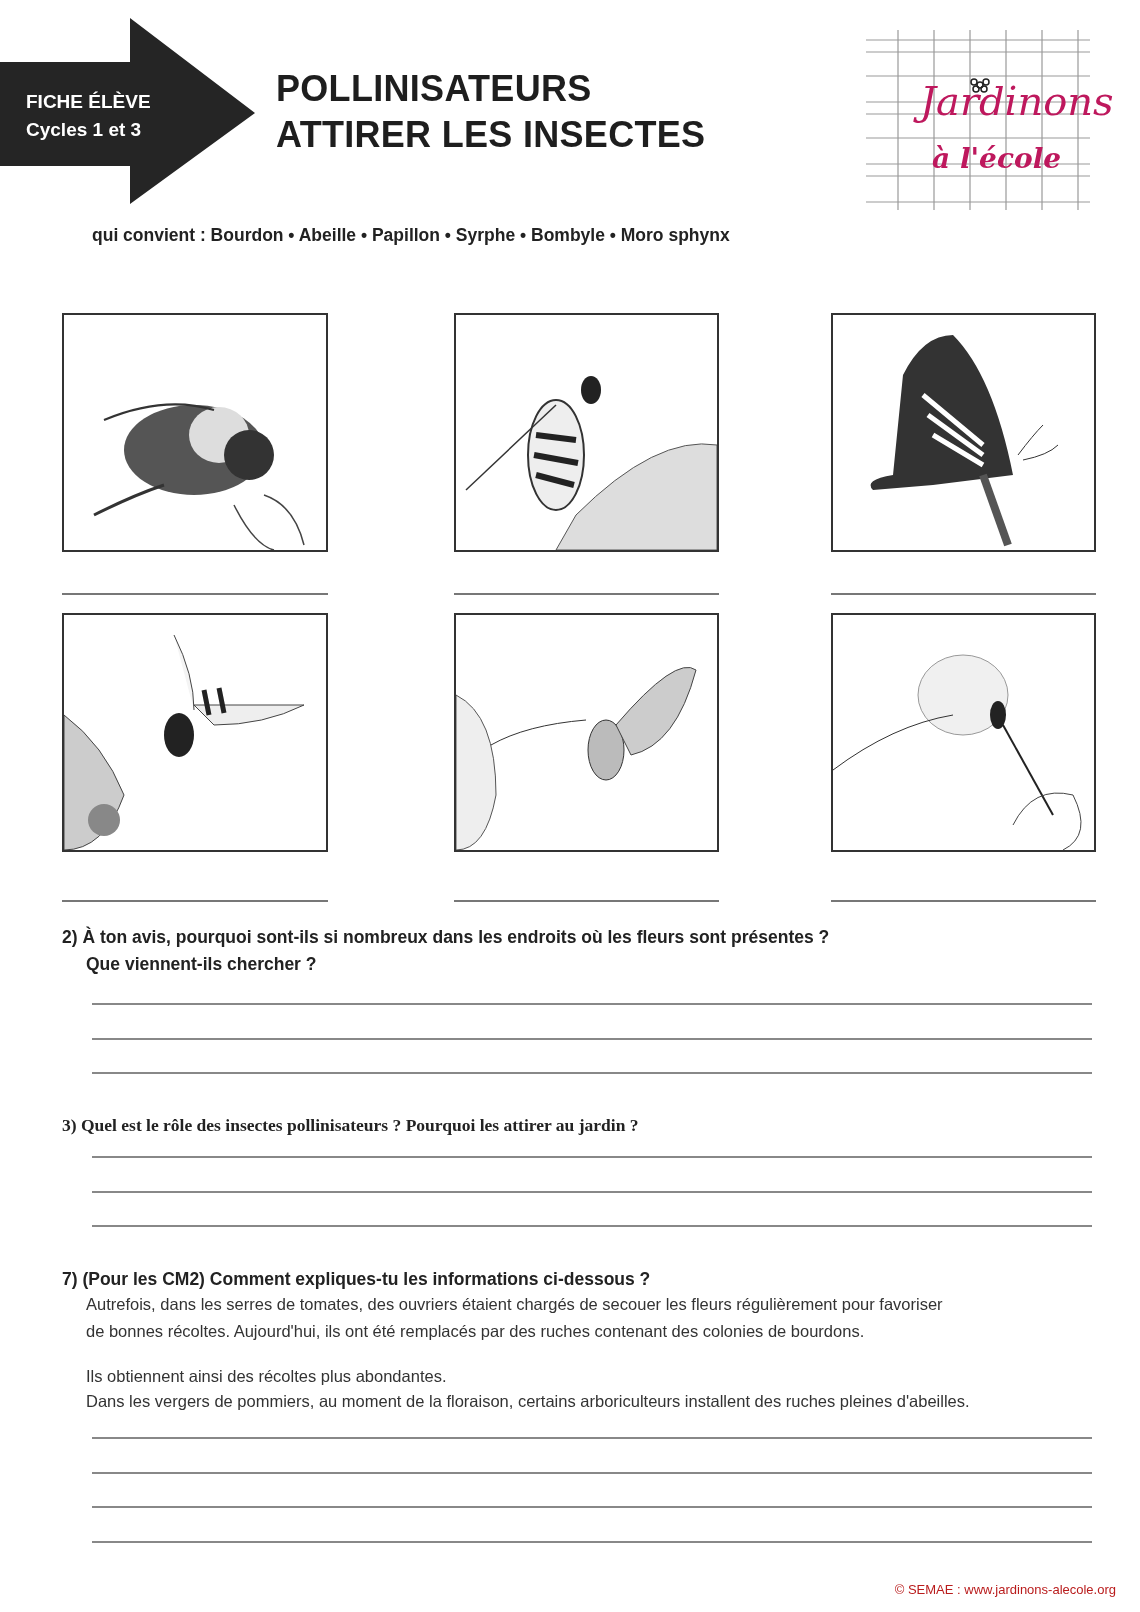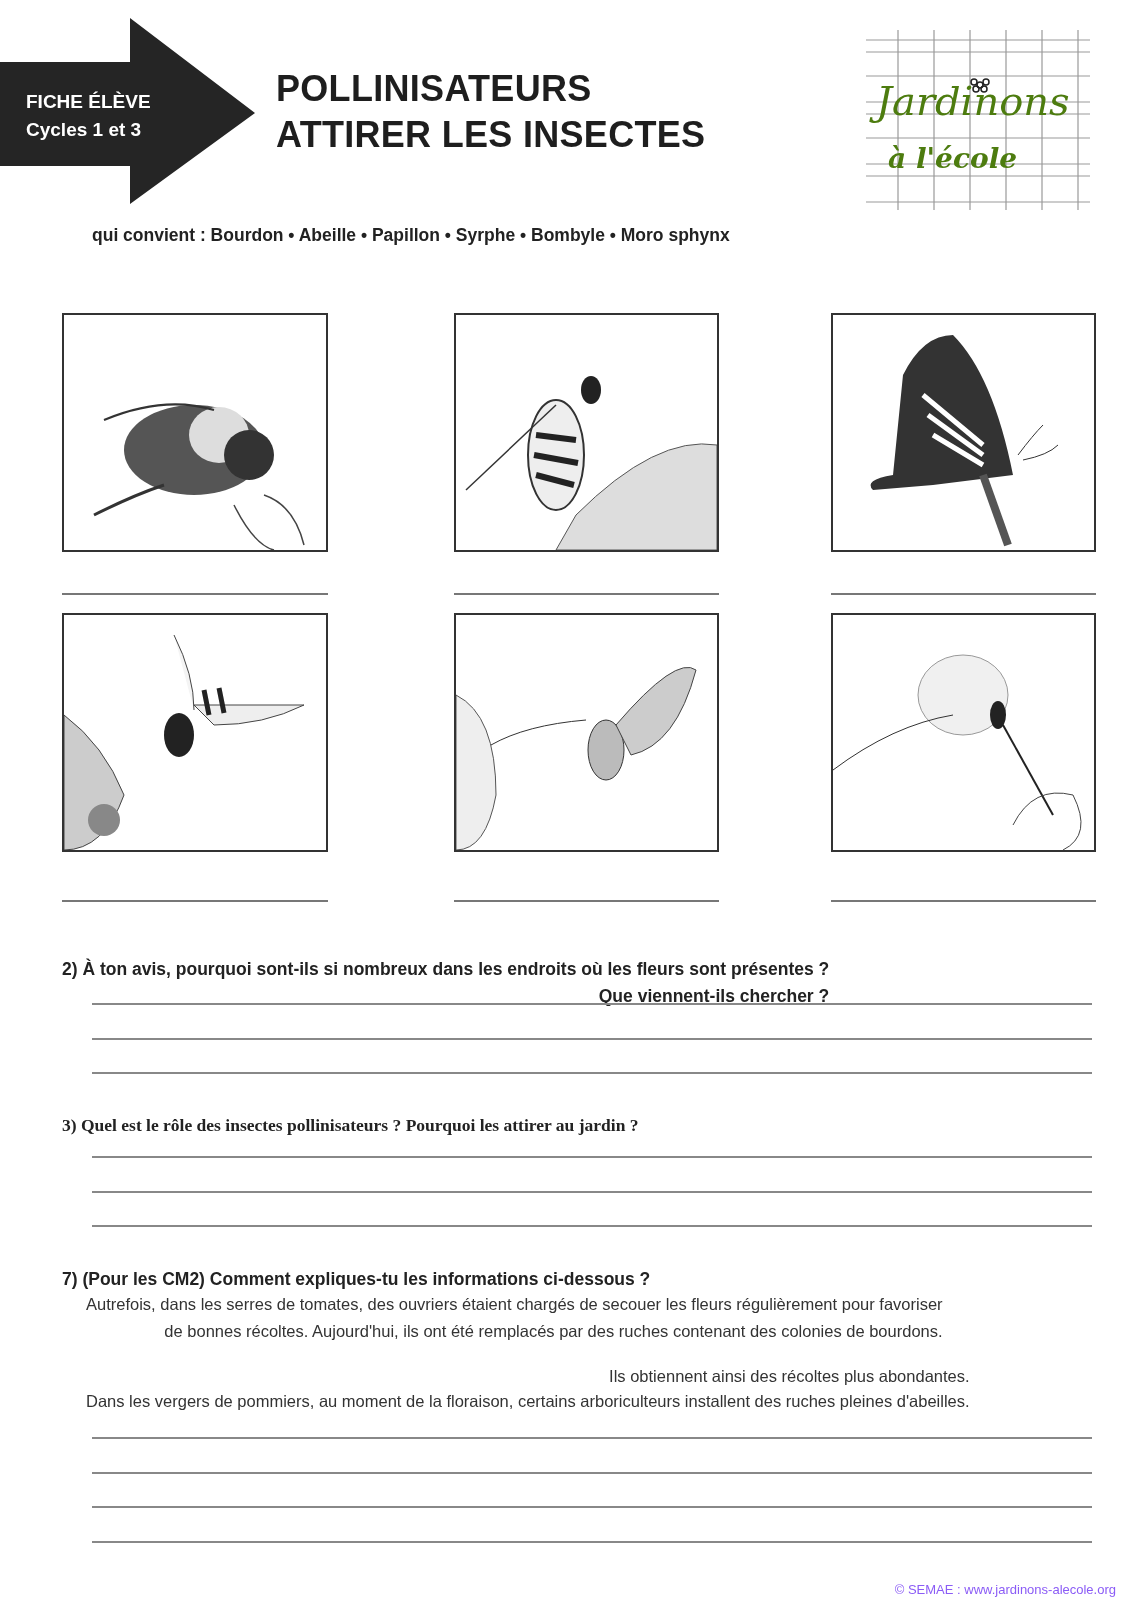--- a/index.html
+++ b/index.html
@@ -3,27 +3,27 @@
 <meta charset="utf-8">
 <style>
   html, body { margin:0; padding:0; background:#fff; }
   body { width:1140px; height:1612px; position:relative; overflow:hidden;
          font-family:"Liberation Sans", sans-serif; color:#222; }
   .abs { position:absolute; }
   .arrow { left:0; top:18px; width:258px; height:186px; }
   .badge-text { left:26px; top:88px; color:#fff; font-weight:bold; font-size:19px; line-height:28px; }
   .title { left:276px; top:66px; font-weight:bold; font-size:36px; line-height:46px; color:#1e1e1e; letter-spacing:0.3px; }
   .logo { left:866px; top:30px; width:224px; height:180px; }
-  .logo-text { font-family:"DejaVu Serif", serif; font-style:italic; color:#4d7c0f; }
+  .logo-text { font-family:"DejaVu Serif", serif; font-style:italic; color:#be185d;margin-left:44px; }
   .q { font-weight:bold; font-size:17.5px; line-height:27px; color:#222; }
-  .p { font-size:16.5px; line-height:25px; color:#333;text-align:right; }
+  .p { font-size:16.5px; line-height:25px; color:#333; }
   .box { border:2px solid #333; background:#fff; box-sizing:border-box; overflow:hidden; }
   .ans-short { height:2px; background:#777; }
   .ans-long { height:1.5px; background:#888; }
-  .footer { font-size:13px; color:#8b5cf6; }
+  .footer { font-size:13px; color:#b91c1c; }
 </style>
 </head>
 <body>
 
 <svg class="abs arrow" viewBox="0 0 258 186">
   <polygon points="0,44 130,44 130,0 255,95 130,186 130,148 0,148" fill="#252525"></polygon>
 </svg>
 <div class="abs badge-text">
   <div>FICHE ÉLÈVE</div>
   <div>Cycles 1 et 3</div>
@@ -131,21 +131,21 @@
     <ellipse cx="165" cy="100" rx="8" ry="14" fill="#222"></ellipse>
     <path d="M0 155 Q60 110 120 100" stroke="#333" fill="none"></path>
     <path d="M170 110 L220 200" stroke="#222" stroke-width="2"></path>
     <path d="M180 210 Q200 170 240 180 Q260 220 230 235" stroke="#444" fill="none"></path>
   </svg>
 </div>
 <div class="abs ans-short" style="left:62px;top:900px;width:266px;"></div>
 <div class="abs ans-short" style="left:454px;top:900px;width:265px;"></div>
 <div class="abs ans-short" style="left:831px;top:900px;width:265px;"></div>
 
-<div class="abs q" style="left:62px;top:956px;text-align:right;">
+<div class="abs q" style="left:62px;top:924px;">
   <div>2) À ton avis, pourquoi sont-ils si nombreux dans les endroits où les fleurs sont présentes ?</div>
   <div style="padding-left:24px">Que viennent-ils chercher ?</div>
 </div>
 <div class="abs ans-long" style="left:92px;top:1003px;width:1000px;"></div>
 <div class="abs ans-long" style="left:92px;top:1038px;width:1000px;"></div>
 <div class="abs ans-long" style="left:92px;top:1072px;width:1000px;"></div>
 
 <div class="abs q" style="left:62px;top:1112px;font-family:Liberation Serif, serif;">
   <div>3) Quel est le rôle des insectes pollinisateurs ? Pourquoi les attirer au jardin ?</div>
 </div>

